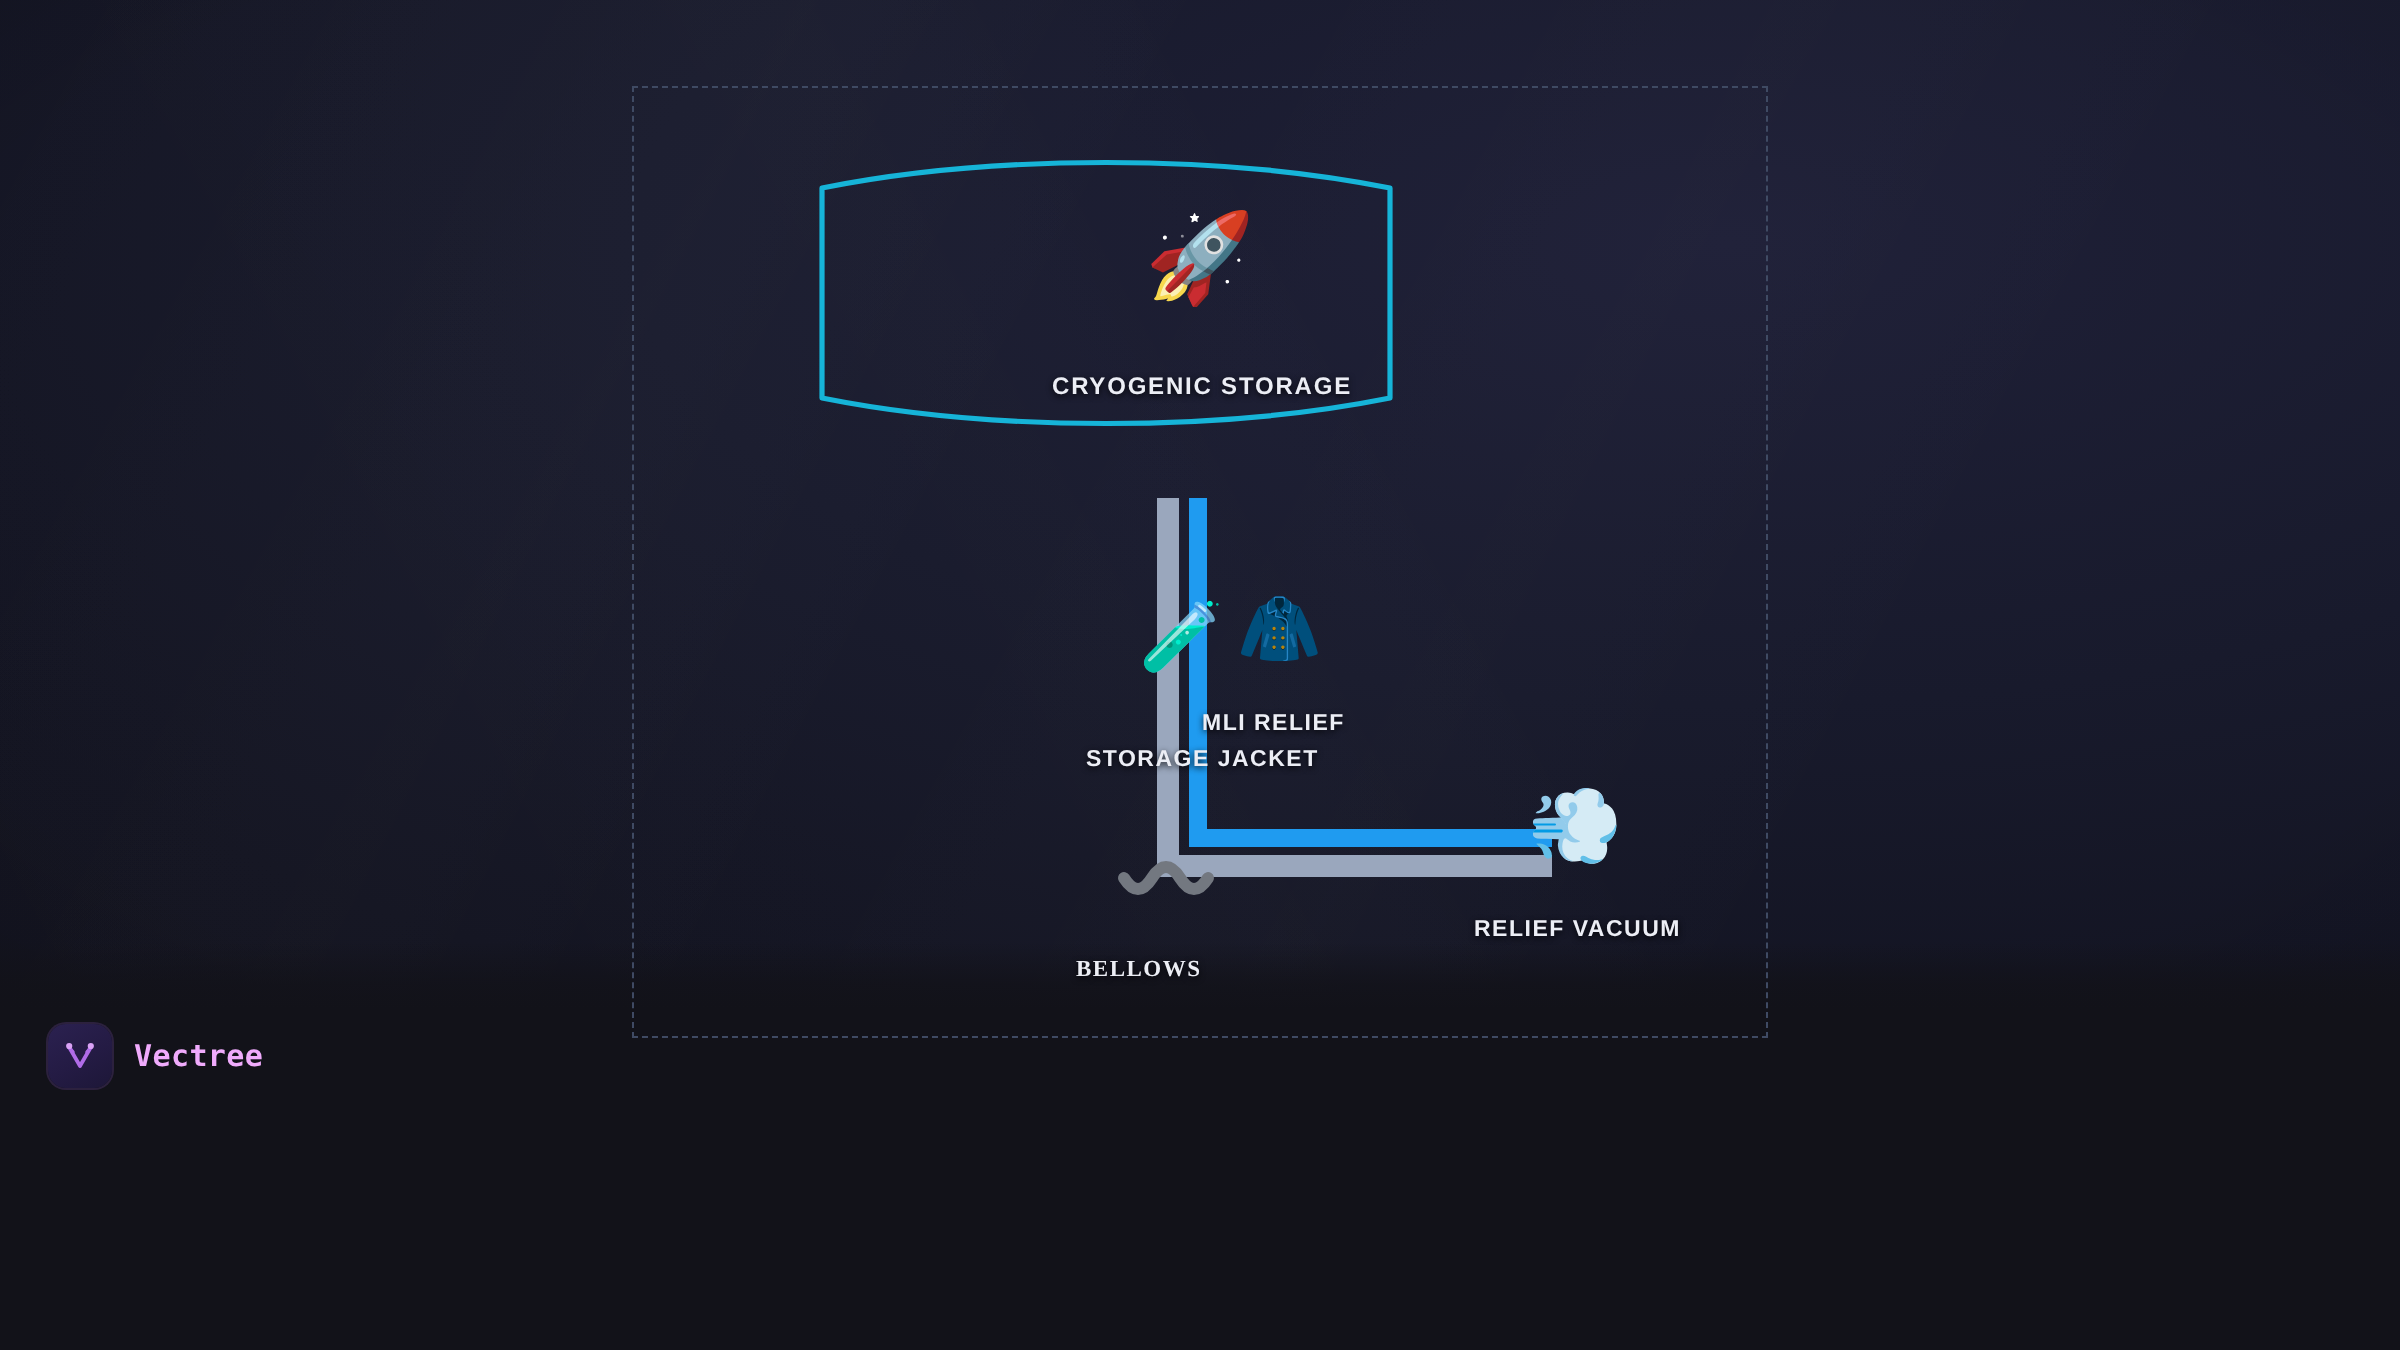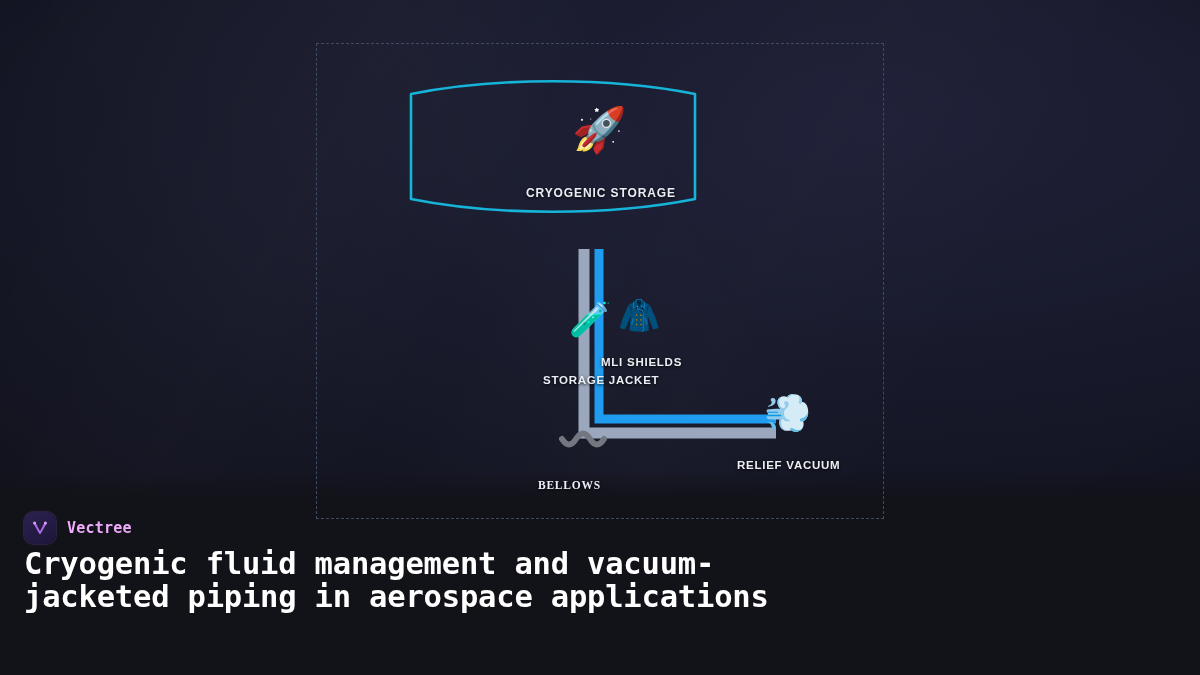--- a/index.html
+++ b/index.html
@@ -201,35 +201,34 @@
     </svg>
   </div>
 
   <div class="emoji" id="emoji-storage">🚀</div>
   <div class="node-label" id="label-storage">CRYOGENIC STORAGE</div>
 
   <div class="emoji" id="emoji-vacuum">🧪</div>
   <div class="node-label" id="label-vacuum">STORAGE JACKET</div>
 
   <div class="emoji" id="emoji-mli">🧥</div>
-  <div class="node-label" id="label-mli">MLI SHIELDS</div>
+  <div class="node-label" id="label-mli">MLI RELIEF</div>
 
   <div class="node-label" id="label-bellows">BELLOWS</div>
 
   <div class="emoji" id="emoji-relief">💨</div>
   <div class="node-label" id="label-relief">RELIEF VACUUM</div>
 
   <div class="brand">
     <div class="brand-logo">
       <svg width="20" height="20" viewBox="0 0 20 20" xmlns="http://www.w3.org/2000/svg">
         <path d="M 4.6 5.6 L 10 15 L 15.4 5.6" fill="none" stroke="#b06ce8" stroke-width="1.9" stroke-linecap="round" stroke-linejoin="round"></path>
         <path d="M 4.6 5.6 L 6.6 8.0 M 15.4 5.6 L 13.4 8.0" fill="none" stroke="#b06ce8" stroke-width="1.5" stroke-linecap="round"></path>
         <circle cx="4.6" cy="5.0" r="1.55" fill="#d9a2f5"></circle>
         <circle cx="15.4" cy="5.0" r="1.55" fill="#d9a2f5"></circle>
       </svg>
     </div>
     <div class="brand-name">Vectree</div>
   </div>
 
-  <h1 class="headline">Cryogenic fluid management and vacuum-jacketed piping in aerospace applications</h1>
 
 
 </div>
 
 </body></html>

